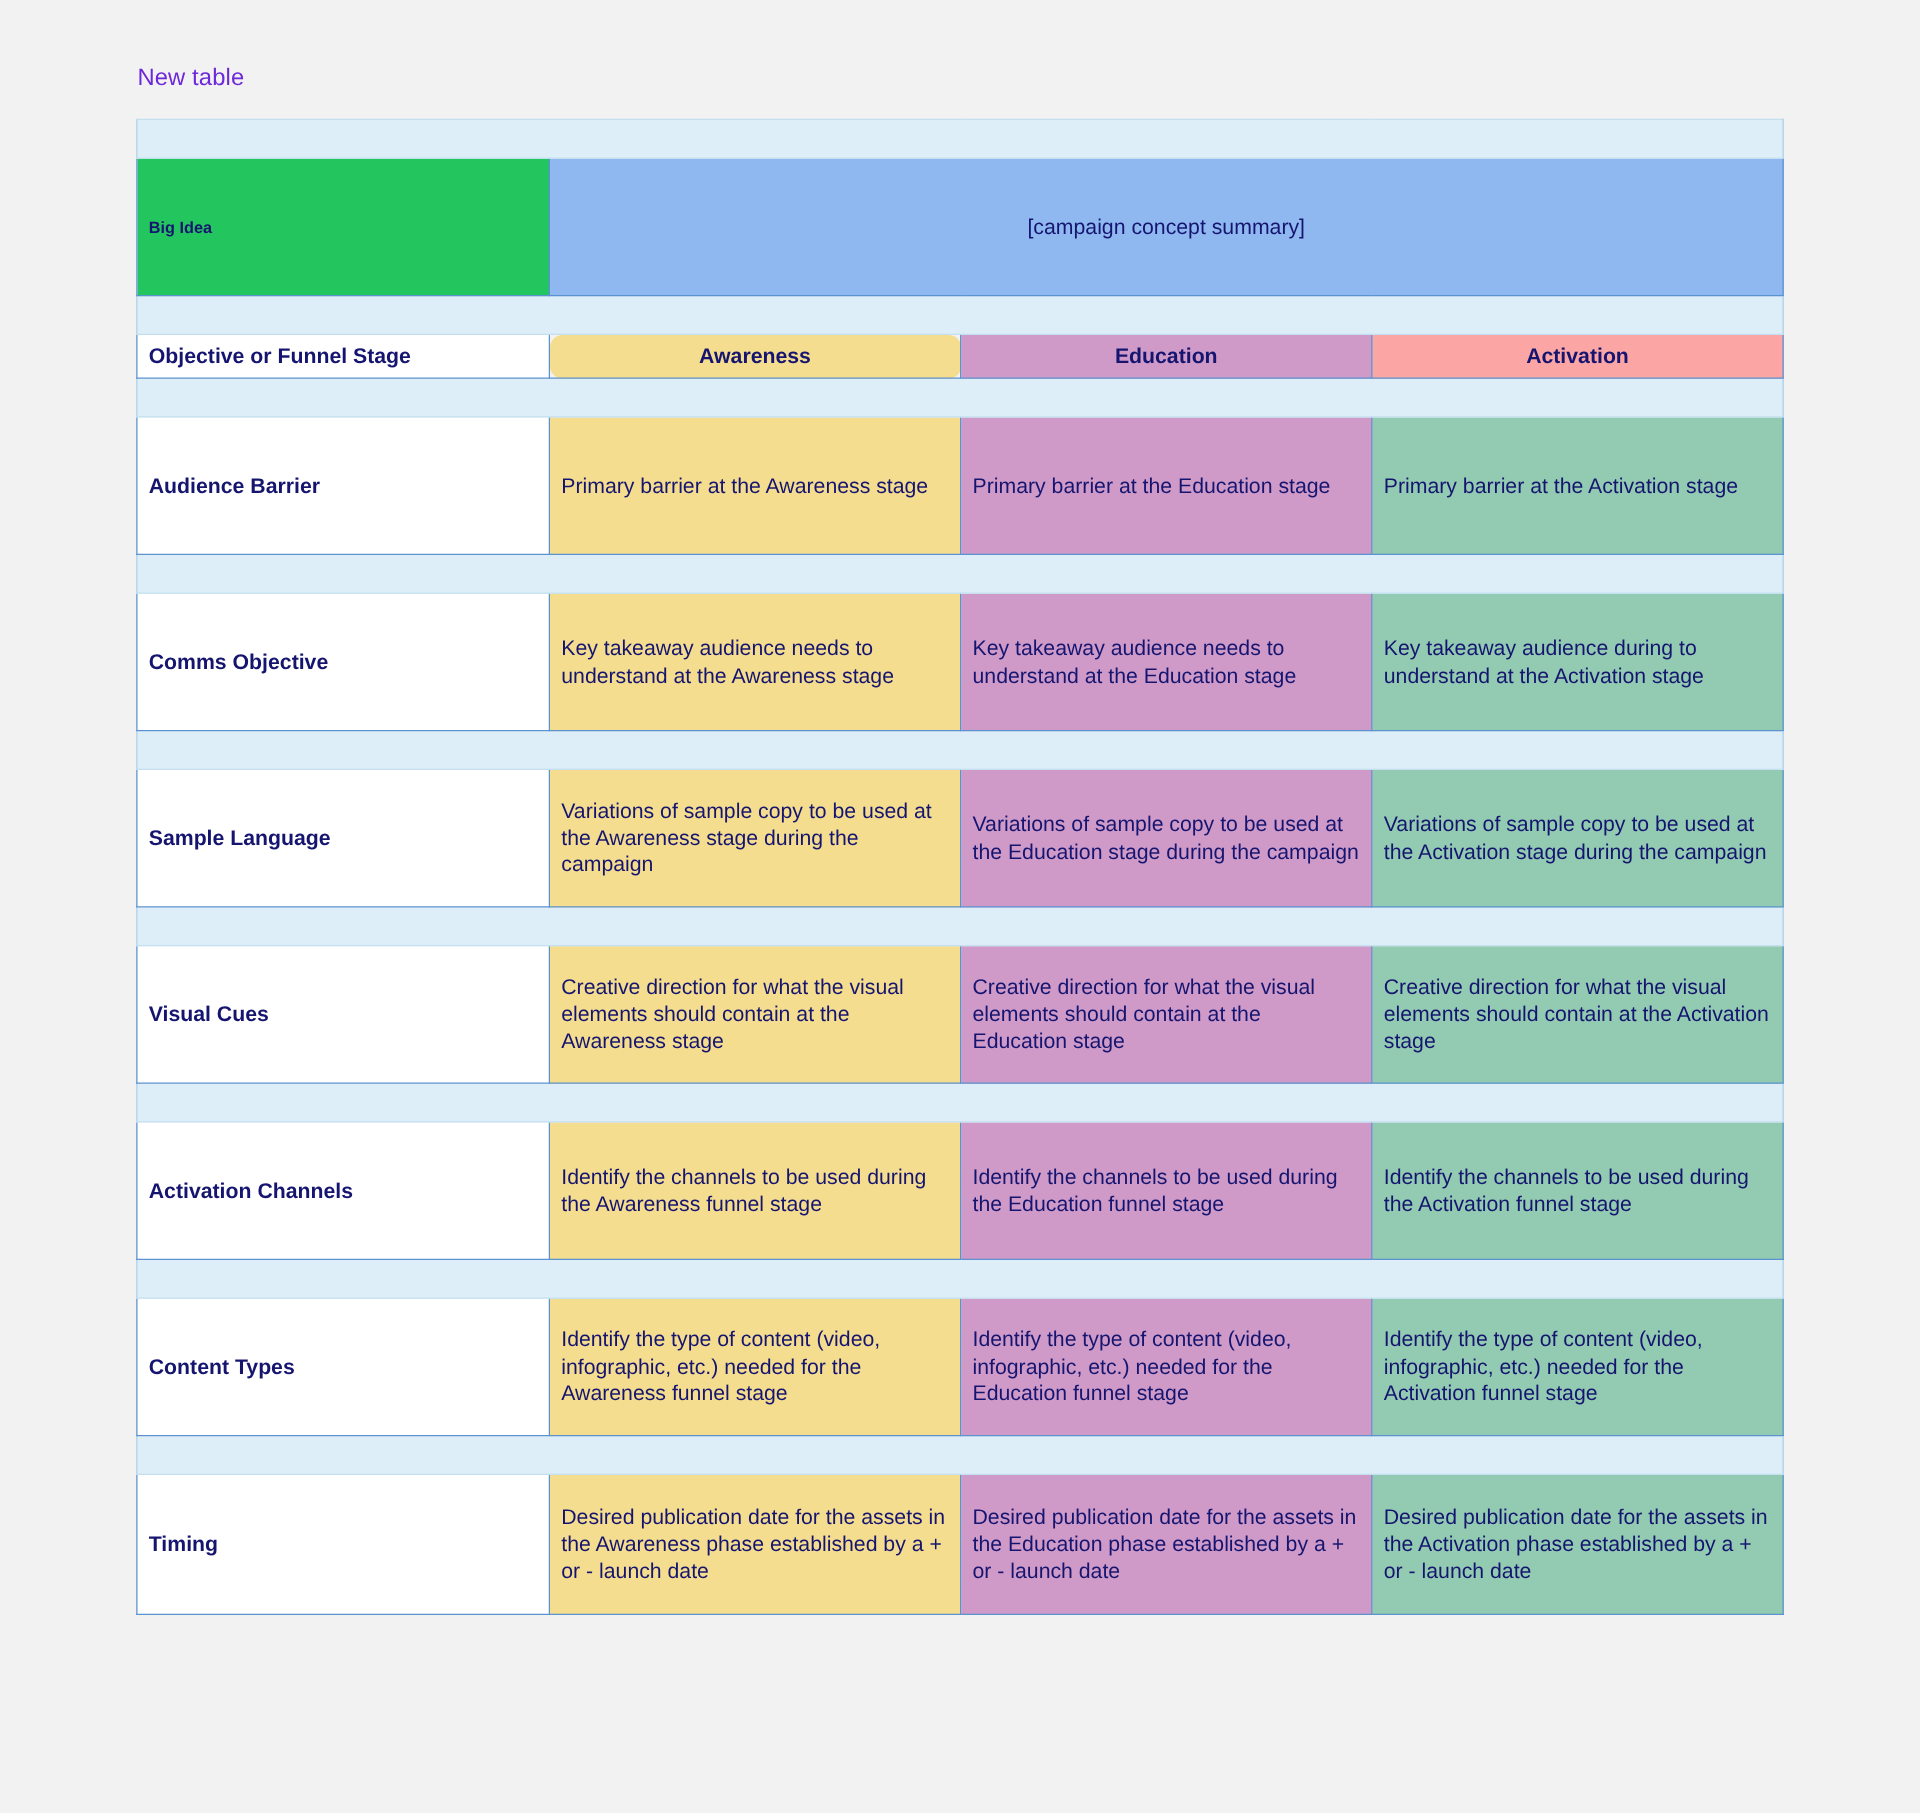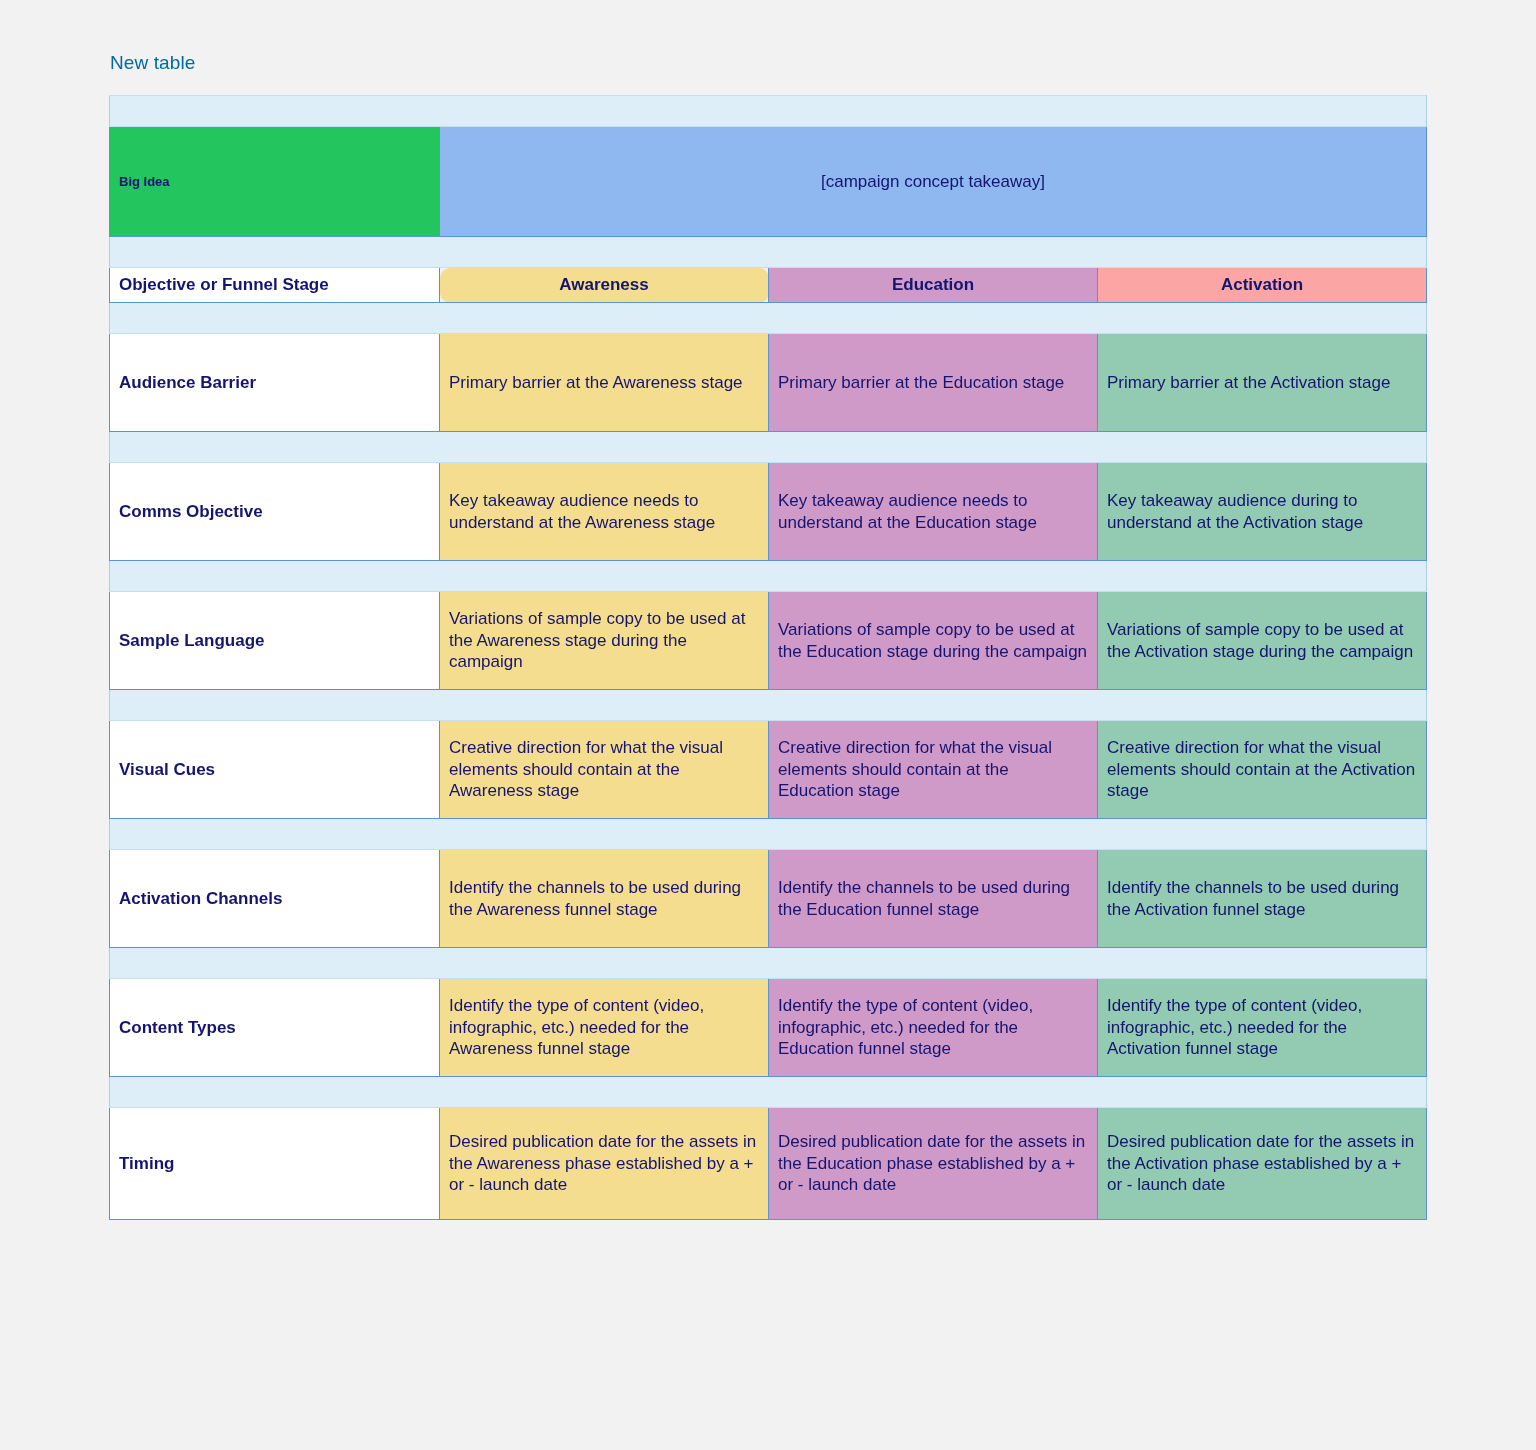--- a/index.html
+++ b/index.html
@@ -17,21 +17,21 @@
     position: relative;
     width: 1536px;
     height: 1450px;
     box-sizing: border-box;
   }
   .doc-label {
     position: absolute;
     left: 110px;
     top: 52px;
     font-size: 19px;
-    color: #0369a1;
+    color: #6d28d9;
     letter-spacing: 0.1px;
   }
   .table-wrap {
     position: absolute;
     left: 109px;
     top: 95px;
     width: 1317px;
   }
   table.mf {
     width: 1317px;
@@ -119,21 +119,21 @@
     vertical-align: middle;
   }
   .data-row td.cell {
     padding: 0 9px;
     vertical-align: middle;
   }
   .data-row td.c-aware { background: #f5dd8f; }
   .data-row td.c-edu   { background: #cf9ac8; }
   .data-row td.c-act   { background: #92cbb1; }
 
-  .h110 td { height: 98px; }
+  .h110 td { height: 110px; }
   .h112 td { height: 112px; }
 </style>
 </head>
 <body>
 
 <div class="page">
 
   <div class="doc-label">New table</div>
 
   <div class="table-wrap">
@@ -146,21 +146,21 @@
       </colgroup>
       <tbody>
 
 
         <tr class="spacer-row">
           <td colspan="4"></td>
         </tr>
 
         <tr class="bigidea-row">
           <td class="lbl">Big Idea</td>
-          <td class="val" colspan="3">[campaign concept takeaway]</td>
+          <td class="val" colspan="3">[campaign concept summary]</td>
         </tr>
 
         <tr class="spacer-row">
           <td colspan="4"></td>
         </tr>
 
         <tr class="stage-row">
           <td class="lbl">Objective or Funnel Stage</td>
           <td class="h-aware">Awareness</td>
           <td class="h-edu">Education</td>

